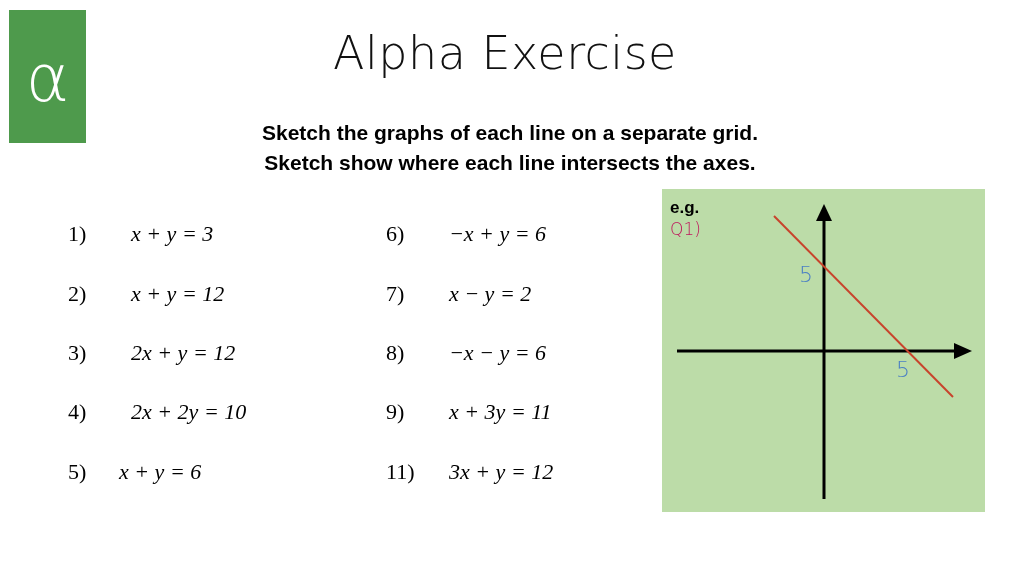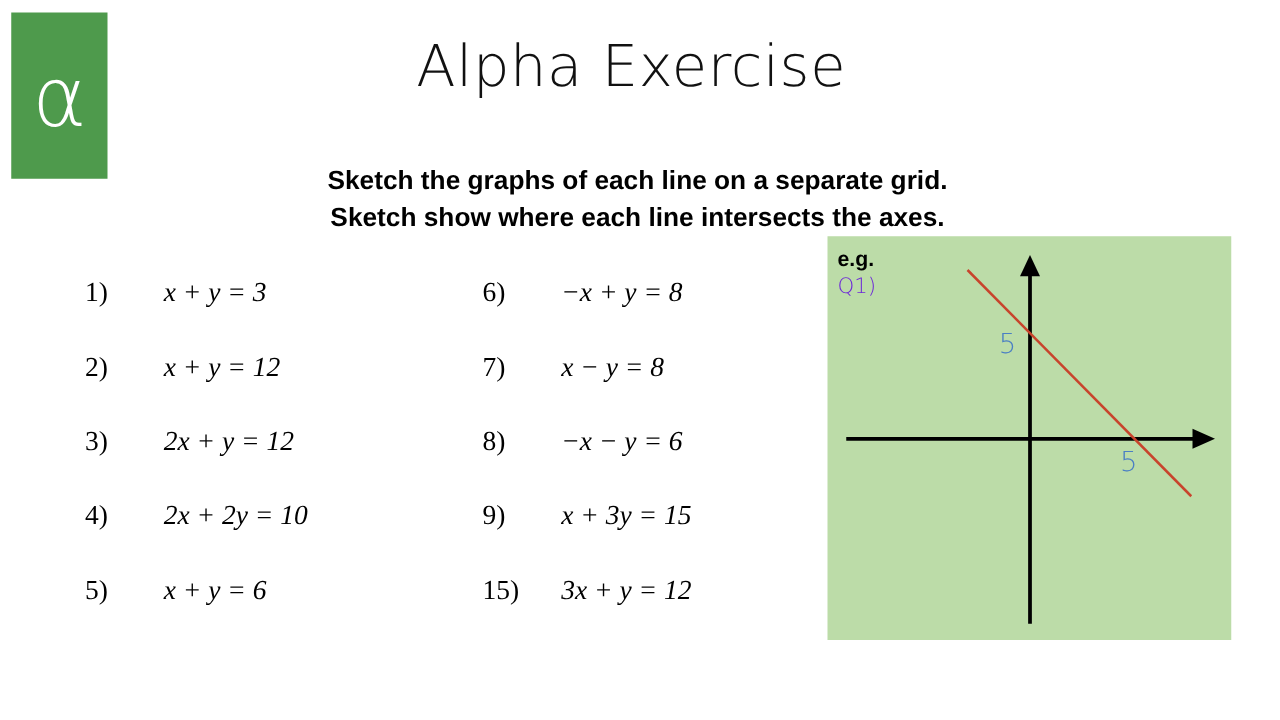--- a/index.html
+++ b/index.html
@@ -1,26 +1,26 @@
 <!DOCTYPE html>
 <html><head>
   <meta charset="utf-8">
   <style>
     html, body { margin:0; padding:0; }
     body { width:1024px; height:576px; background:#ffffff; position:relative; overflow:hidden; font-family:"Liberation Sans", sans-serif; }
     .badge { position:absolute; left:9px; top:10px; width:77px; height:133px; background:#4e9a4c; }
     .badge-glyph { position:absolute; left:0; top:36px; width:77px; text-align:center; color:#fff; font-family:"DejaVu Sans", sans-serif; font-size:66px; line-height:66px; font-weight:300; }
     .title { position:absolute; left:0; width:1010px; top:26px; text-align:center; font-size:46px; color:#111; font-family:"DejaVu Sans", sans-serif; font-weight:300; letter-spacing:0.5px; }
-    .instr { position:absolute; left:170px; width:680px; top:118px; text-align:center; font-weight:bold; font-size:21px; line-height:30px; color:#000;margin-top:12px; }
+    .instr { position:absolute; left:170px; width:680px; top:118px; text-align:center; font-weight:bold; font-size:21px; line-height:30px; color:#000; }
     .q { position:absolute; font-family:"Liberation Serif", serif; font-size:22px; color:#000; }
     .q .num { position:absolute; left:0; top:0; }
     .q .eq { position:absolute; top:0; white-space:nowrap; font-style:italic; }
     .panel { position:absolute; left:662px; top:189px; width:323px; height:323px; background:#bcdca8; }
     .eg { position:absolute; left:8px; top:9px; font-size:17px; font-weight:bold; color:#000; }
-    .q1 { position:absolute; left:8px; top:30px; font-size:17px; color:#6d28d9; font-family:"DejaVu Sans", sans-serif; font-weight:300; }
+    .q1 { position:absolute; left:8px; top:30px; font-size:17px; color:#be185d; font-family:"DejaVu Sans", sans-serif; font-weight:300; }
     svg.graph { position:absolute; left:0; top:0; }
   </style>
 </head>
 <body>
 
 <div class="badge">
   <div class="badge-glyph">α</div>
 </div>
 
 <div class="title">Alpha Exercise</div>
@@ -41,41 +41,41 @@
 <div class="q" style="left:68px; top:340px;">
   <span class="num">3)</span>
   <span class="eq" style="left:63px;font-style:italic;">2x + y = 12</span>
 </div>
 <div class="q" style="left:68px; top:399px;">
   <span class="num">4)</span>
   <span class="eq" style="left:63px;">2x + 2y = 10</span>
 </div>
 <div class="q" style="left:68px; top:459px;">
   <span class="num">5)</span>
-  <span class="eq" style="left:63px;">x + y = 6</span>
+  <span class="eq" style="left:51px;">x + y = 6</span>
 </div>
 
 <div class="q" style="left:386px; top:221px;">
   <span class="num">6)</span>
-  <span class="eq" style="left:63px;">−x + y = 8</span>
+  <span class="eq" style="left:63px;">−x + y = 6</span>
 </div>
 <div class="q" style="left:386px; top:281px;">
   <span class="num">7)</span>
-  <span class="eq" style="left:63px;">x − y = 8</span>
+  <span class="eq" style="left:63px;">x − y = 2</span>
 </div>
 <div class="q" style="left:386px; top:340px;">
   <span class="num">8)</span>
   <span class="eq" style="left:63px;text-align:center;">−x − y = 6</span>
 </div>
 <div class="q" style="left:386px; top:399px;">
   <span class="num">9)</span>
-  <span class="eq" style="left:63px;">x + 3y = 15</span>
+  <span class="eq" style="left:63px;">x + 3y = 11</span>
 </div>
 <div class="q" style="left:386px; top:459px;">
-  <span class="num">15)</span>
+  <span class="num">11)</span>
   <span class="eq" style="left:63px;">3x + y = 12</span>
 </div>
 
 <div class="panel">
   <svg class="graph" width="323" height="323" viewBox="0 0 323 323">
 
     <line x1="15" y1="162" x2="296" y2="162" stroke="#000" stroke-width="3"></line>
     <polygon points="310,162 292,154 292,170" fill="#000"></polygon>
 
     <line x1="162" y1="30" x2="162" y2="310" stroke="#000" stroke-width="3"></line>

